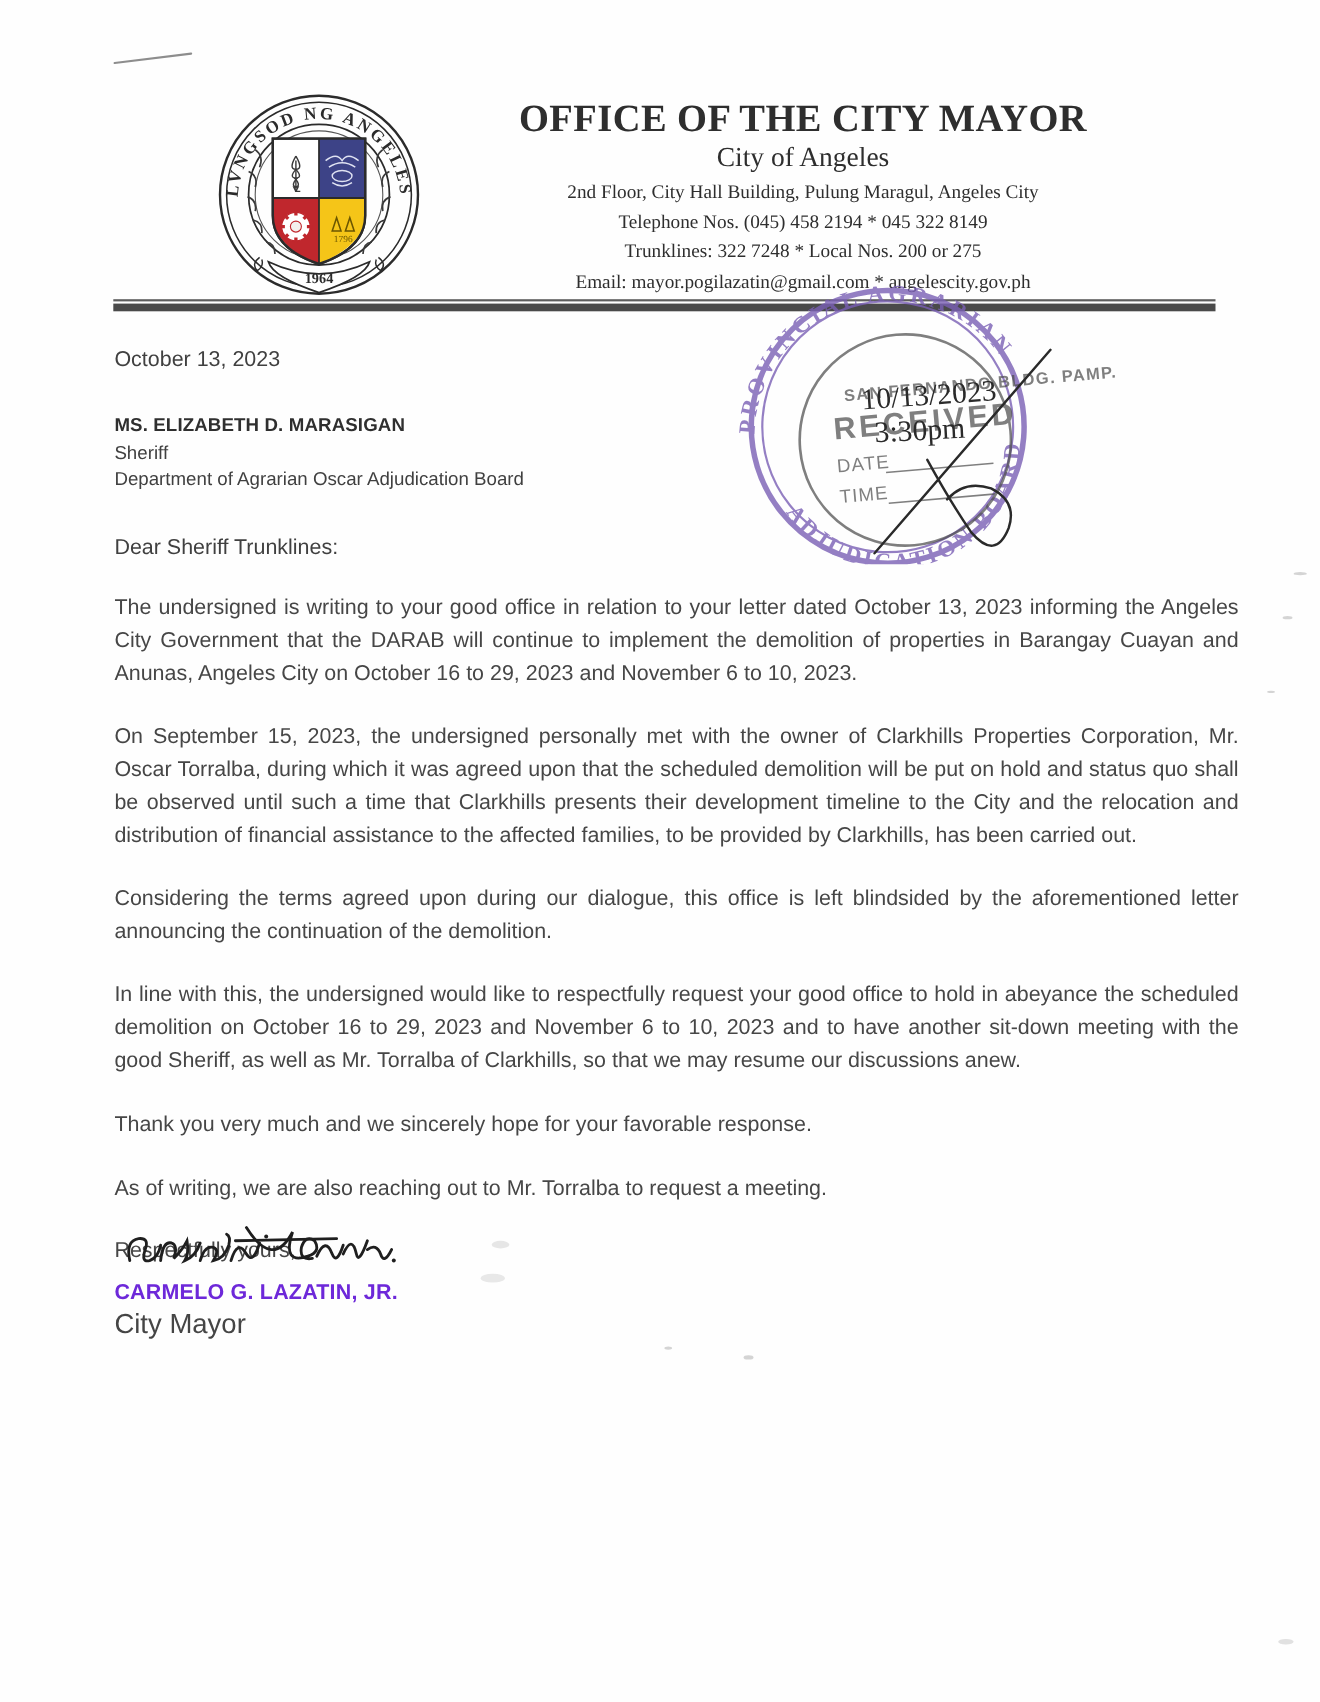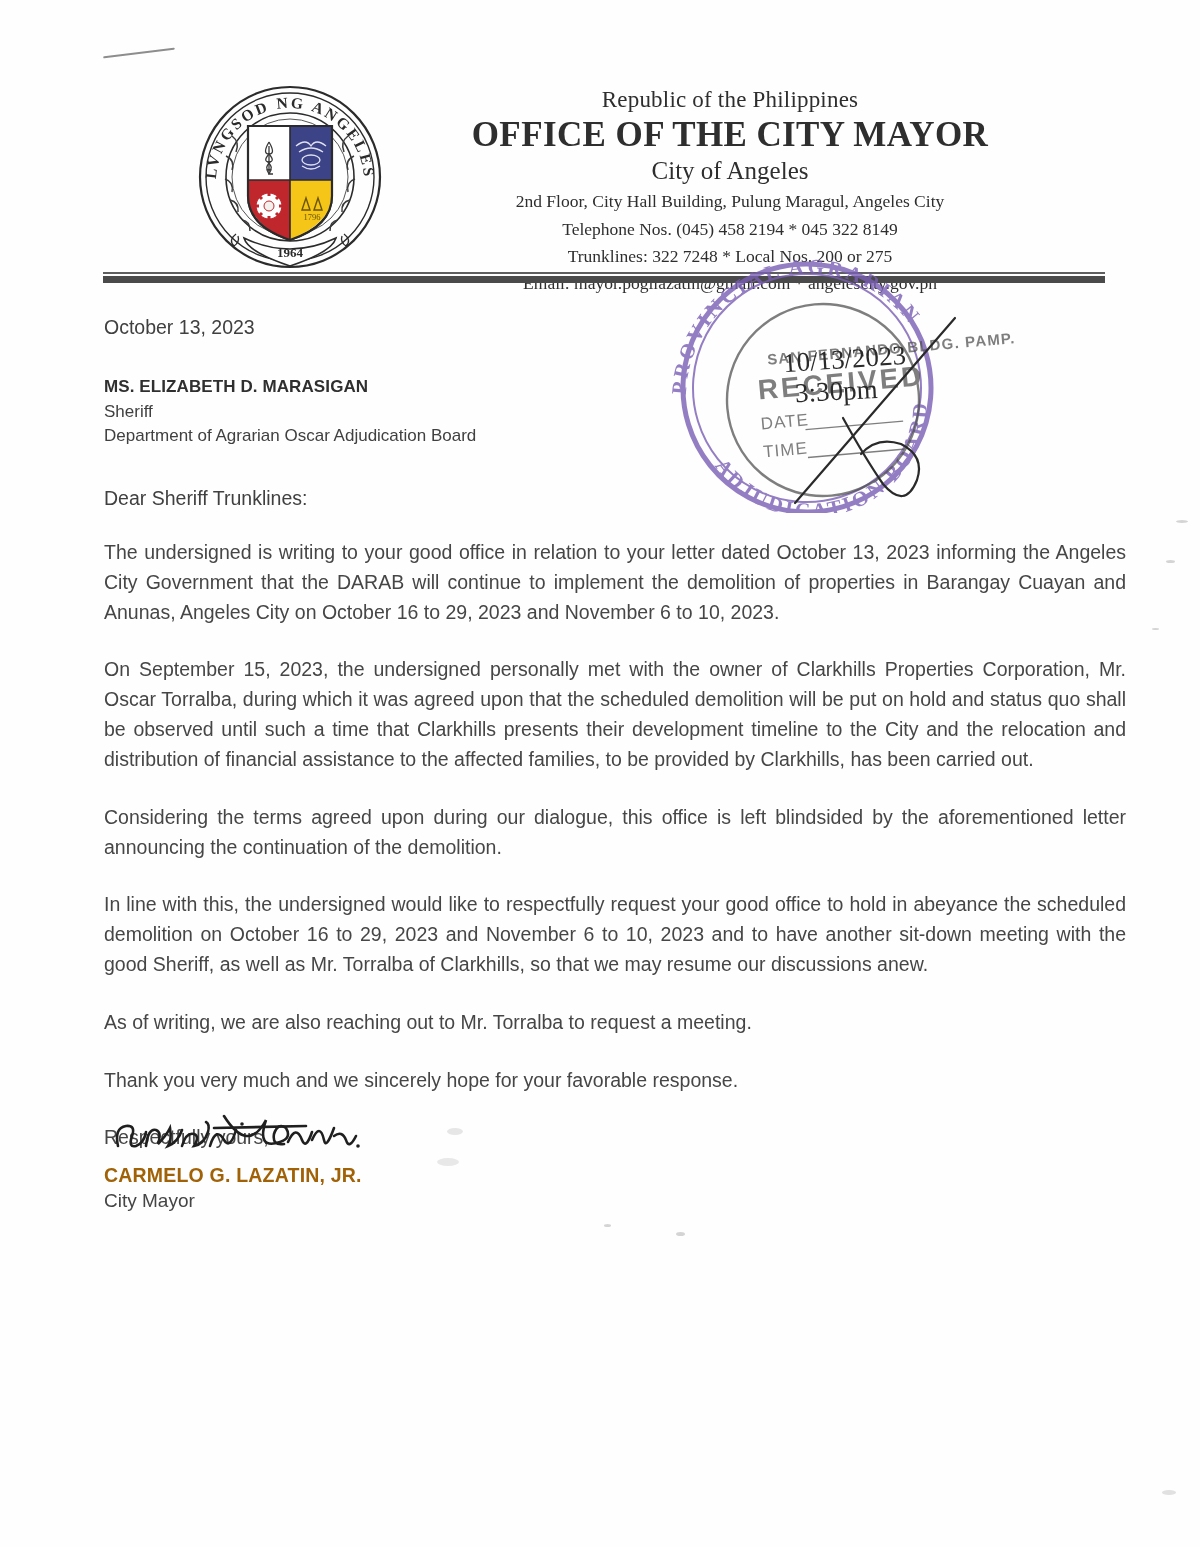--- a/index.html
+++ b/index.html
@@ -151,27 +151,27 @@
     width: 260px;
     height: 62px;
   }
   .sig-name {
     position: absolute;
     left: 0;
     top: 52px;
     font-size: 19.5px;
     font-weight: bold;
     letter-spacing: .2px;
-    color: #a16207;
+    color: #6d28d9;
   }
   .sig-title {
     position: absolute;
     left: 0;
     top: 78px;
-    font-size: 19px;
+    font-size: 25px;
     color: #454545;
   }
 
   
   .stamp-layer {
     position: absolute;
     left: 655px;
     top: 248px;
     width: 360px;
     height: 265px;
@@ -295,21 +295,20 @@
         </g>
 
         <g stroke="#2b2b2b" stroke-width="1.3" fill="none">
           <path d="M44 150 Q36 156 42 162 Q48 158 46 152"></path>
           <path d="M152 150 Q160 156 154 162 Q148 158 150 152"></path>
         </g>
       </svg>
     </div>
 
     <div class="head-text">
-      <div class="hl-republic">Republic of the Philippines</div>
       <div class="hl-office">OFFICE OF THE CITY MAYOR</div>
       <div class="hl-city">City of Angeles</div>
       <div class="hl-addr">2nd Floor, City Hall Building, Pulung Maragul, Angeles City</div>
       <div class="hl-addr">Telephone Nos. (045) 458 2194 * 045 322 8149</div>
       <div class="hl-addr">Trunklines: 322 7248 * Local Nos. 200 or 275</div>
       <div class="hl-addr">Email: mayor.pogilazatin@gmail.com * angelescity.gov.ph</div>
     </div>
   </div>
 
   <div class="rule-wrap">
@@ -327,22 +326,22 @@
       <div>Sheriff</div>
       <div>Department of Agrarian Oscar Adjudication Board</div>
     </div>
 
     <div class="salutation">Dear Sheriff Trunklines:</div>
 
     <div class="para">The undersigned is writing to your good office in relation to your letter dated October 13, 2023 informing the Angeles City Government that the DARAB will continue to implement the demolition of properties in Barangay Cuayan and Anunas, Angeles City on October 16 to 29, 2023 and November 6 to 10, 2023.</div>
     <div class="para">On September 15, 2023, the undersigned personally met with the owner of Clarkhills Properties Corporation, Mr. Oscar Torralba, during which it was agreed upon that the scheduled demolition will be put on hold and status quo shall be observed until such a time that Clarkhills presents their development timeline to the City and the relocation and distribution of financial assistance to the affected families, to be provided by Clarkhills, has been carried out.</div>
     <div class="para">Considering the terms agreed upon during our dialogue, this office is left blindsided by the aforementioned letter announcing the continuation of the demolition.</div>
     <div class="para">In line with this, the undersigned would like to respectfully request your good office to hold in abeyance the scheduled demolition on October 16 to 29, 2023 and November 6 to 10, 2023 and to have another sit-down meeting with the good Sheriff, as well as Mr. Torralba of Clarkhills, so that we may resume our discussions anew.</div>
+    <div class="para">Thank you very much and we sincerely hope for your favorable response.</div>
     <div class="para">As of writing, we are also reaching out to Mr. Torralba to request a meeting.</div>
-    <div class="para">Thank you very much and we sincerely hope for your favorable response.</div>
 
     <div class="closing">Respectfully yours,</div>
   </div>
 
   <div class="sig-block">
     <div class="sig-img">
       <svg viewBox="0 0 260 62" width="260" height="62">
         <g fill="none" stroke="#1f1f1f" stroke-width="2.6" stroke-linecap="round">
           <path d="M12 40 Q8 22 20 20 Q30 19 26 30 Q22 42 30 40 Q38 37 40 26"></path>
           <path d="M40 40 Q42 22 50 24 Q56 26 52 38 Q60 30 64 22 Q66 34 62 40 Q72 36 76 24"></path>

